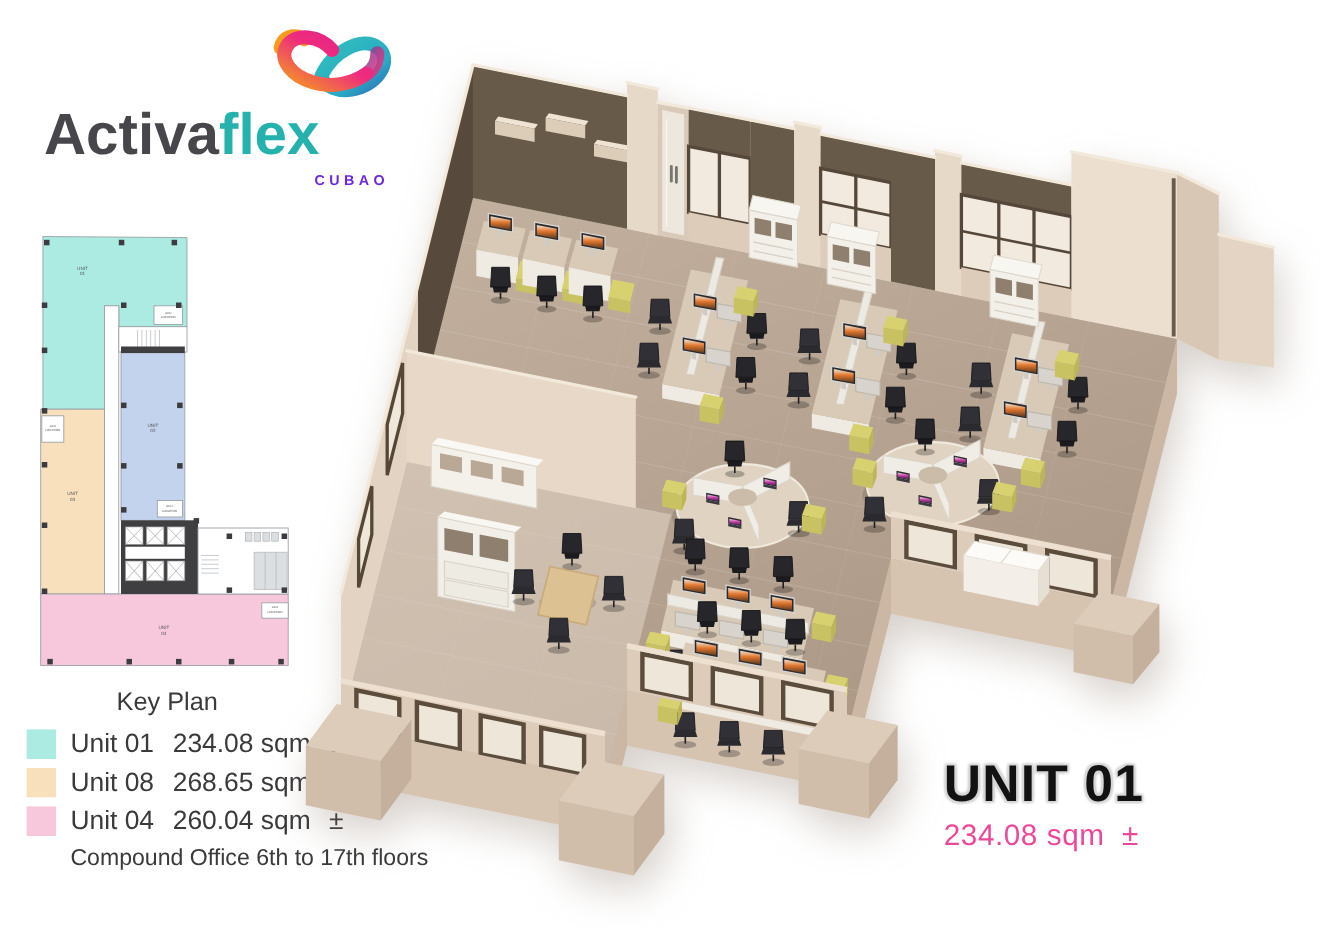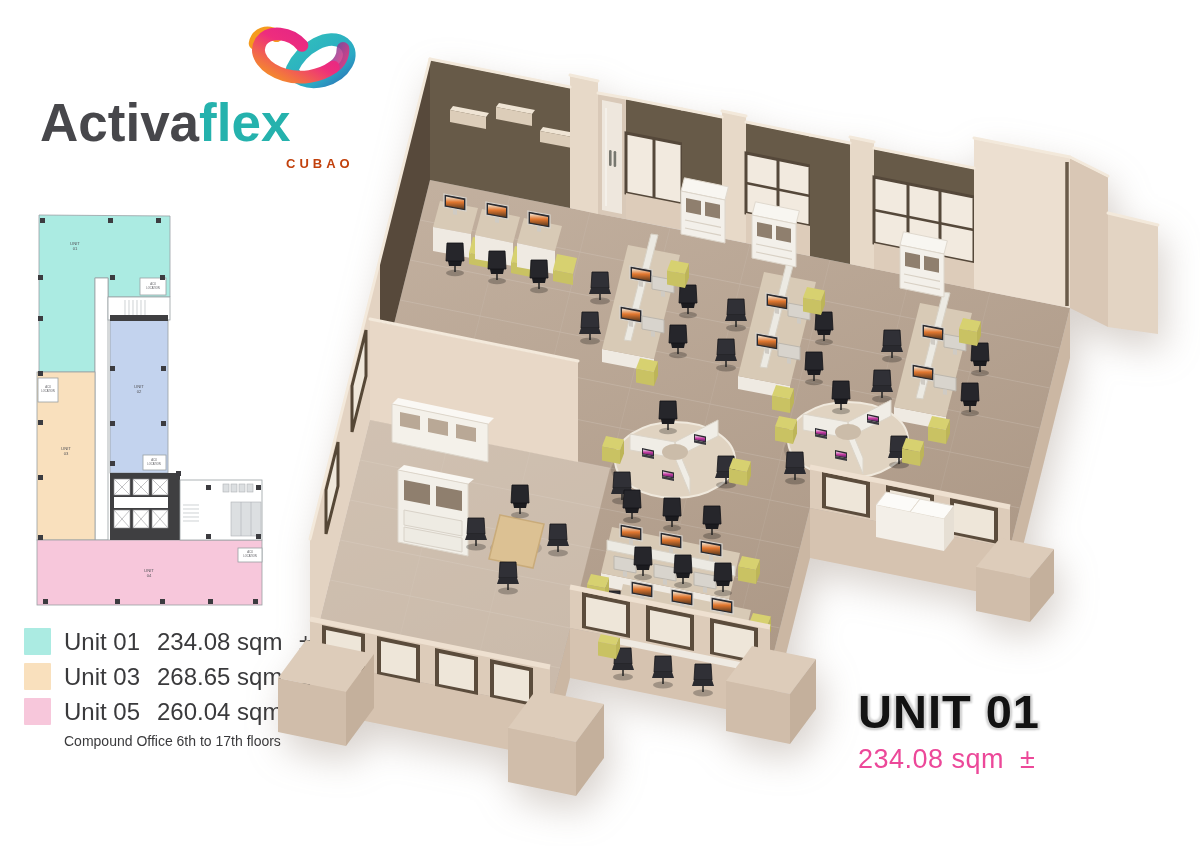--- a/index.html
+++ b/index.html
@@ -4,34 +4,34 @@
 <style>
   html,body{margin:0;padding:0;background:#fff;}
   .page{position:relative;width:1200px;height:846px;background:#fff;overflow:hidden;
         font-family:"Liberation Sans",sans-serif;}
   
   .logo{position:absolute;left:40px;top:24px;width:340px;height:160px;text-align:center;}
   .logo-icon{position:absolute;left:203px;top:0px;}
   .wordmark{position:absolute;left:0px;top:68px;font-size:53px;font-weight:700;letter-spacing:0px;white-space:nowrap;}
   .wordmark .a1{color:#47474b;}
   .wordmark .a2{color:#25b2ad;}
-  .cubao{position:absolute;left:246px;top:132px;font-size:13px;font-weight:700;letter-spacing:4px;color:#c2410c;}
+  .cubao{position:absolute;left:246px;top:132px;font-size:13px;font-weight:700;letter-spacing:4px;color:#6d28d9;}
   
   .keyplan{position:absolute;left:35px;top:212px;}
   .kp-line{stroke:#9aa0a4;stroke-width:0.8;}
   .kp-txt{font-family:"Liberation Sans",sans-serif;fill:#55555a;}
   
   .legend{position:absolute;left:24px;top:624px;width:400px;color:#3a3a3c;}
   .legend-title{font-size:23px;margin:0 0 8px 82px;color:#3a3a3c;}
   .legend-row{display:flex;align-items:center;height:35px;font-size:24px;}
   .legend-row .sw{width:27px;height:27px;margin-right:13px;flex:none;}
   .legend-row .lb{width:93px;}
   .legend-row .ar{width:134px;}
   .legend-row .pm{margin-left:8px;}
-  .legend-note{font-size:14px;margin:4px 0 0 40px;color:#3a3a3c;white-space:nowrap;}
+  .legend-note{font-size:21px;margin:4px 0 0 40px;color:#3a3a3c;white-space:nowrap;}
   
   .unit-title{position:absolute;left:858px;top:684px;}
   .unit-title .big{font-size:47px;font-weight:700;letter-spacing:1px;color:#121212;
      text-shadow:-2px -2px 2px #d4d4d4,2px -2px 2px #d4d4d4,-2px 2px 2px #d4d4d4,2px 2px 2px #d4d4d4;}
   .unit-title .sub{font-size:27px;color:#ec4899;margin-top:5px;letter-spacing:0.5px;}
   .unit-title .sub .pm{margin-left:16px;}
   
   .render{position:absolute;left:270px;top:0px;filter:drop-shadow(6px 16px 18px rgba(125,105,88,.30));}
   .render polygon,.render path,.render rect,.render ellipse{shape-rendering:auto;}
   .f-dark{fill:#675a48;} .f-dark2{fill:#57493b;}
@@ -187,42 +187,43 @@
       <text x="13" y="176"><tspan>ACU</tspan></text>
       <text x="13" y="180"><tspan>LOCATION</tspan></text>
       <text x="119" y="249"><tspan>ACU</tspan></text>
       <text x="119" y="253"><tspan>LOCATION</tspan></text>
       <text x="215" y="341"><tspan>ACU</tspan></text>
       <text x="215" y="345"><tspan>LOCATION</tspan></text>
     </g>
   </svg>
 
   <div class="legend">
+    <div class="legend-title">Key Plan</div>
 
     <div class="legend-row">
       <svg class="sw" width="27" height="27">
           <rect width="27" height="27" rx="1" fill="#abebe2"></rect>
         </svg>
       <span class="lb">Unit 01</span>
       <span class="ar">234.08 sqm</span>
       <span class="pm">±</span>
     </div>
     <div class="legend-row">
       <svg class="sw" width="27" height="27">
           <rect width="27" height="27" rx="1" fill="#f9e0bd"></rect>
         </svg>
-      <span class="lb">Unit 03</span>
+      <span class="lb">Unit 08</span>
       <span class="ar">268.65 sqm</span>
       <span class="pm">±</span>
     </div>
     <div class="legend-row">
       <svg class="sw" width="27" height="27">
           <rect width="27" height="27" rx="1" fill="#f7c7db"></rect>
         </svg>
-      <span class="lb">Unit 05</span>
+      <span class="lb">Unit 04</span>
       <span class="ar">260.04 sqm</span>
       <span class="pm">±</span>
     </div>
 
     <div class="legend-note">Compound Office 6th to 17th floors</div>
   </div>
 
   <svg class="render" width="930" height="810" viewBox="270 0 930 810">
     <defs>
       <linearGradient id="fl" x1="0" y1="0" x2="0.6" y2="1">

